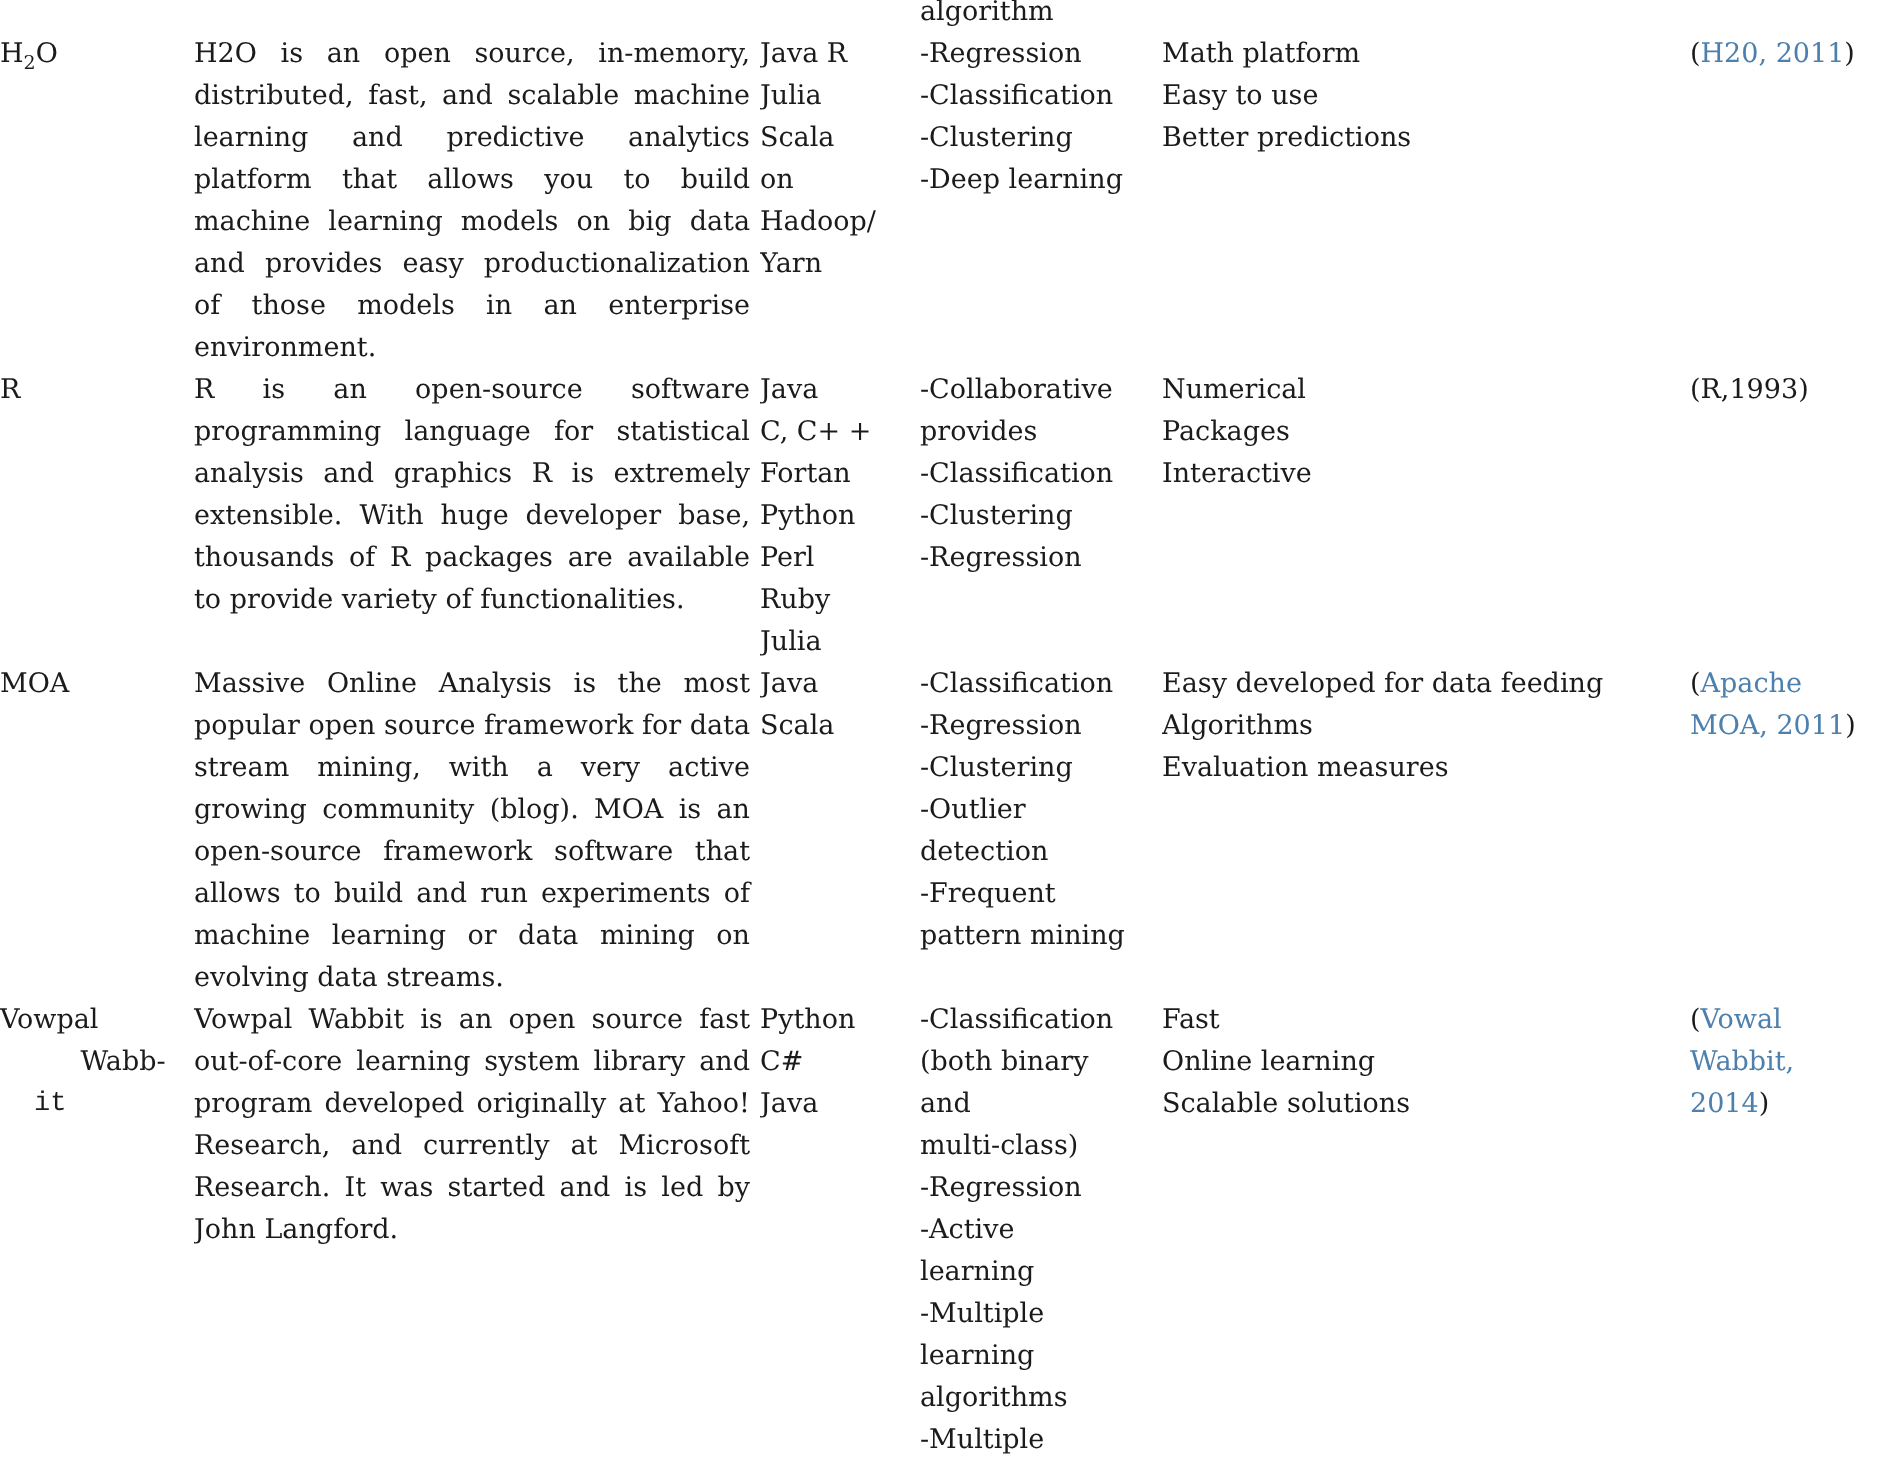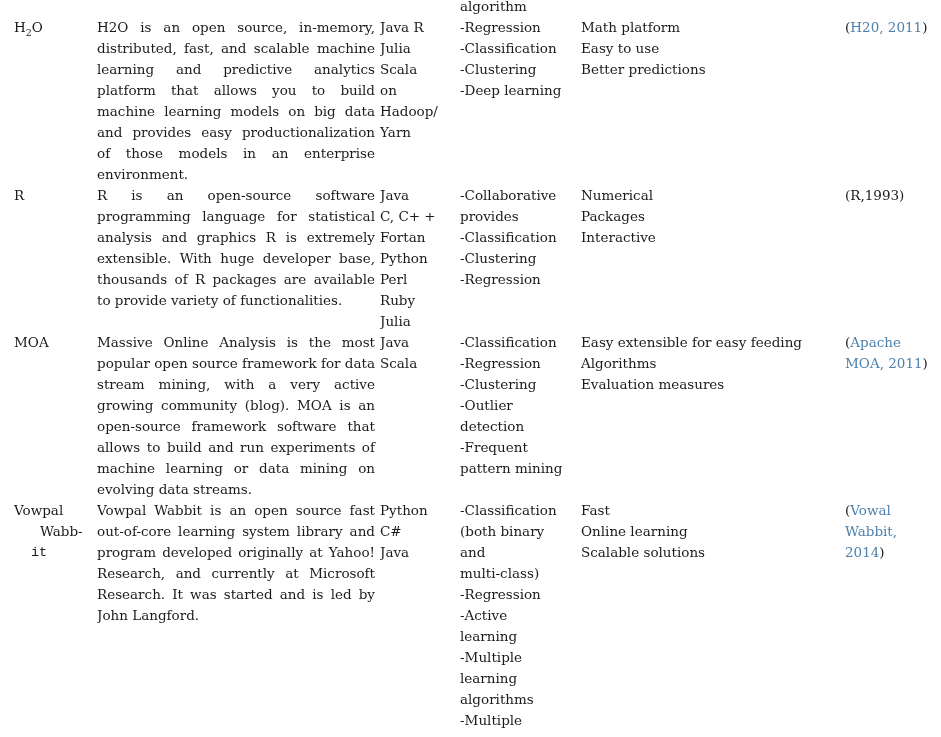--- a/index.html
+++ b/index.html
@@ -20,25 +20,25 @@
     border-collapse: collapse;
     table-layout: fixed;
     width: 941px;
     margin-top: -4px;
   }
   td {
     vertical-align: top;
     padding: 0;
     overflow: hidden;
   }
-  td.name { padding-left: 14px; }
+  td.name { }
   td.desc { text-align: justify; padding-right: 5px; }
   td.lang, td.algo, td.adv { white-space: pre-line; }
   td.cite { white-space: pre-line; padding-right: 6px; }
-  .ind1 { padding-left: 26px; }
+  .ind1 { padding-left: 26px; text-align: center; }
   .ind2 { padding-left: 17px; font-family: Liberation Mono, monospace; }
   sub { font-size: 9.5px; line-height: 0; }
   a.cite-link {
     color: #4d80ad;
     text-decoration: none;
     cursor: pointer;
   }
 </style>
 </head>
 <body>
@@ -108,21 +108,21 @@
       <td class="desc">Massive Online Analysis is the most popular open source framework for data stream mining, with a very active growing community (blog). MOA is an open-source framework software that allows to build and run experiments of machine learning or data mining on evolving data streams.</td>
       <td class="lang">Java
 Scala</td>
       <td class="algo">-Classification
 -Regression
 -Clustering
 -Outlier
 detection
 -Frequent
 pattern mining</td>
-      <td class="adv">Easy extensible for easy feeding
+      <td class="adv">Easy developed for data feeding
 Algorithms
 Evaluation measures</td>
       <td class="cite"><span>(</span><a class="cite-link">Apache
 MOA, 2011</a><span>)</span></td>
     </tr>
 
     <tr style="height:231px">
       <td class="name">
         <div>Vowpal</div>
         <div class="ind1">Wabb-</div>

